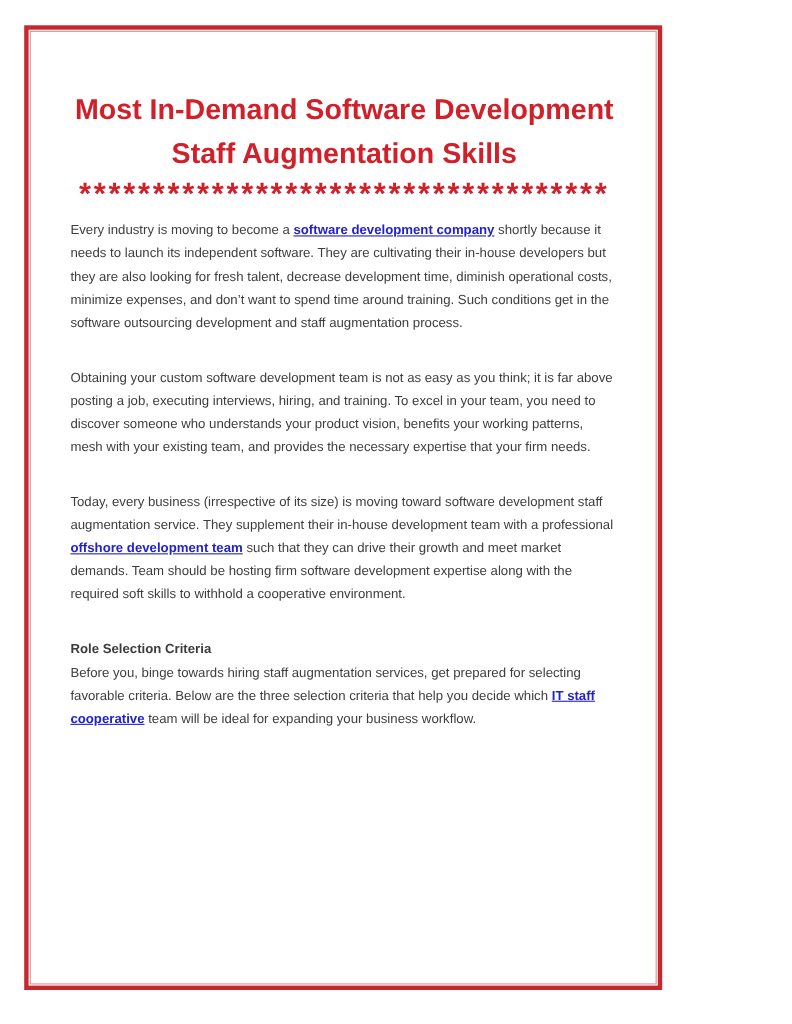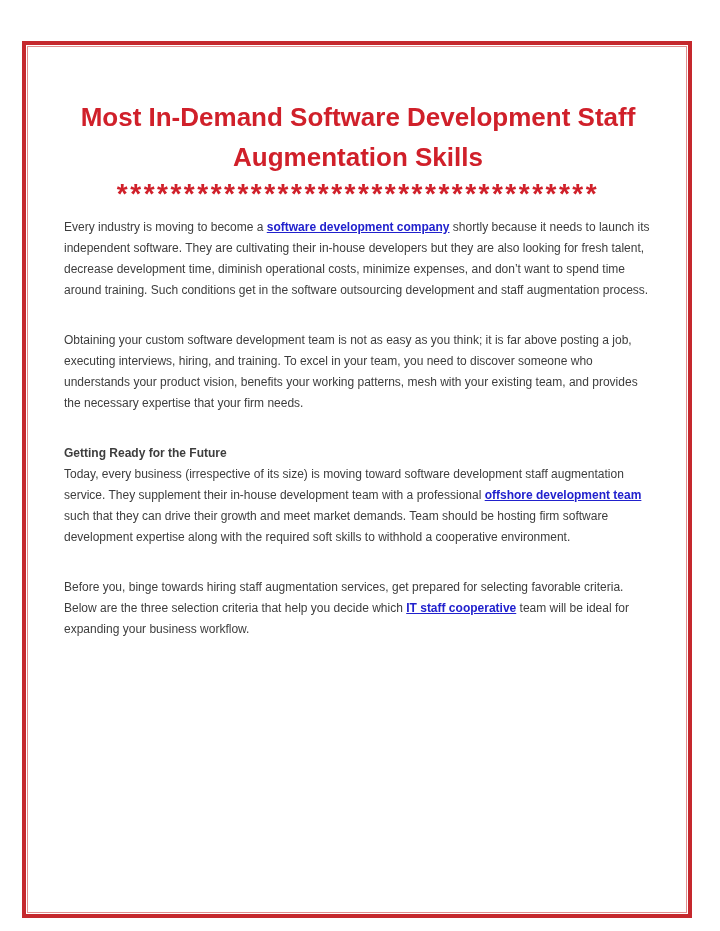--- a/index.html
+++ b/index.html
@@ -7,22 +7,22 @@
     width: 720px;
     height: 931px;
     background: #ffffff;
     font-family: "Liberation Sans", sans-serif;
     position: relative;
     overflow: hidden;
   }
   .frame {
     position: absolute;
     left: 22px;
-    top: 41px;
-    width: 670px;
+    top: 23px;
+    width: 580px;
     height: 877px;
     box-sizing: border-box;
     border: 4px solid #c5282d;
   }
   .frame-inner {
     position: absolute;
     inset: 1px;
     border: 1px solid #e08f8f;
   }
   .content {
@@ -70,18 +70,18 @@
 <body>
 
 <div class="frame">
   <div class="frame-inner"></div>
   <div class="content">
     <h1 class="doc-title">Most In-Demand Software Development Staff Augmentation Skills</h1>
     <div class="doc-divider">************************************</div>
     <div id="blocks">
         <p class="para spaced"><span>Every industry is moving to become a </span><a class="doc-link">software development company</a><span> shortly because it needs to launch its independent software. They are cultivating their in-house developers but they are also looking for fresh talent, decrease development time, diminish operational costs, minimize expenses, and don’t want to spend time around training. Such conditions get in the software outsourcing development and staff augmentation process.</span></p>
         <p class="para spaced"><span>Obtaining your custom software development team is not as easy as you think; it is far above posting a job, executing interviews, hiring, and training. To excel in your team, you need to discover someone who understands your product vision, benefits your working patterns, mesh with your existing team, and provides the necessary expertise that your firm needs.</span></p>
-        <p class="para heading"><span>Getting Ready for the Future</span></p>
         <p class="para spaced"><span>Today, every business (irrespective of its size) is moving toward software development staff augmentation service. They supplement their in-house development team with a professional </span><a class="doc-link">offshore development team</a><span> such that they can drive their growth and meet market demands. Team should be hosting firm software development expertise along with the required soft skills to withhold a cooperative environment.</span></p>
+        <p class="para heading"><span>Role Selection Criteria</span></p>
         <p class="para spaced"><span>Before you, binge towards hiring staff augmentation services, get prepared for selecting favorable criteria. Below are the three selection criteria that help you decide which </span><a class="doc-link">IT staff cooperative</a><span> team will be ideal for expanding your business workflow.</span></p>
       </div>
   </div>
 </div>
 
 </body></html>

